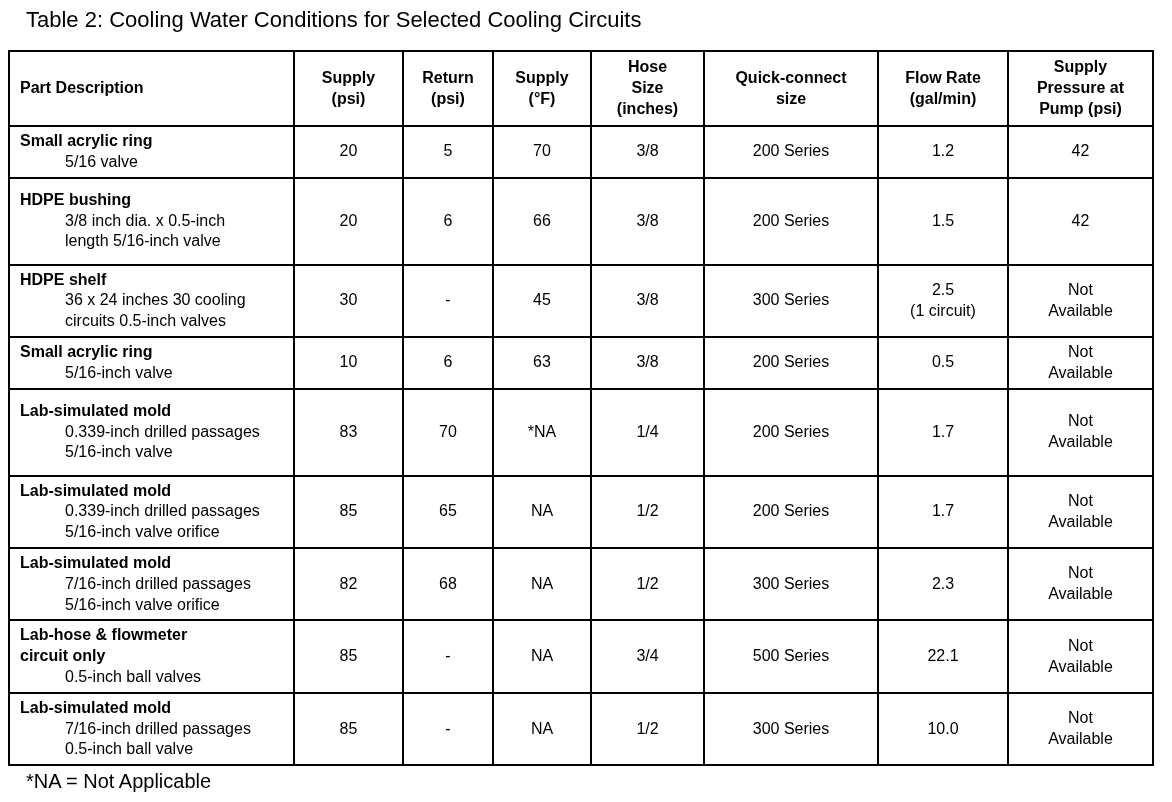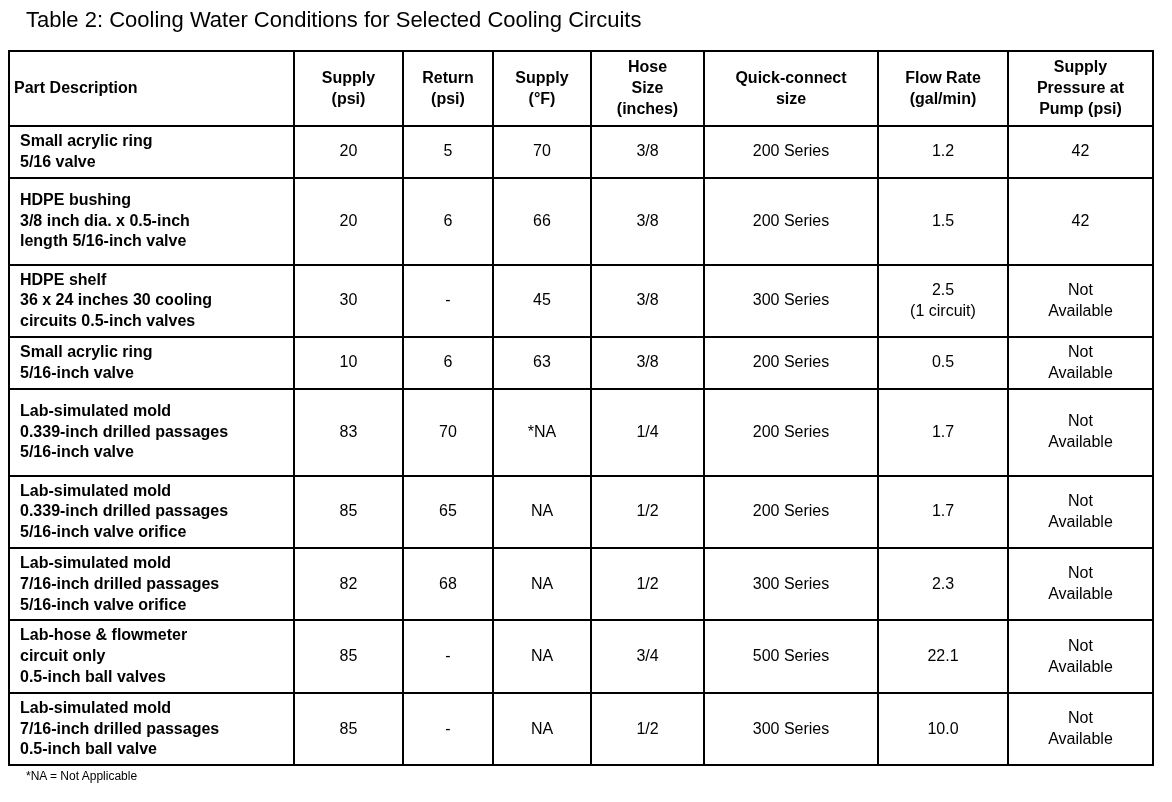--- a/index.html
+++ b/index.html
@@ -33,42 +33,42 @@
     white-space: pre-line;
     overflow: hidden;
   }
   table.cooling th {
     font-weight: bold;
     text-align: center;
     padding: 2px 3px;
   }
   table.cooling th.col-part {
     text-align: left;
-    padding-left: 4px;
+    padding-left: 10px;
   }
   table.cooling td {
     text-align: center;
     padding: 3px 4px;
   }
   table.cooling td.part {
     text-align: left;
     padding: 4px 16px 4px 10px;
   }
   td.part .part-name { display: block; font-weight: bold; }
-  td.part .part-detail { display: block; font-weight: bold; }
+  td.part .part-detail { display: block; font-weight: normal; margin-left: 45px; }
   tr.hdr  { height: 75px; }
   tr.h50  { height: 50px; }
   tr.h49  { height: 49px; }
   tr.h74  { height: 62px; }
   tr.h75  { height: 87px; }
   .footnote {
     position: absolute;
     left: 26px;
     top: 769px;
-    font-size: 12px;
+    font-size: 20px;
     line-height: 1.2;
   }
 </style>
 </head>
 <body>
 
 <div class="caption">Table 2: Cooling Water Conditions for Selected Cooling Circuits</div>
 
 <table class="cooling">
   <colgroup>

